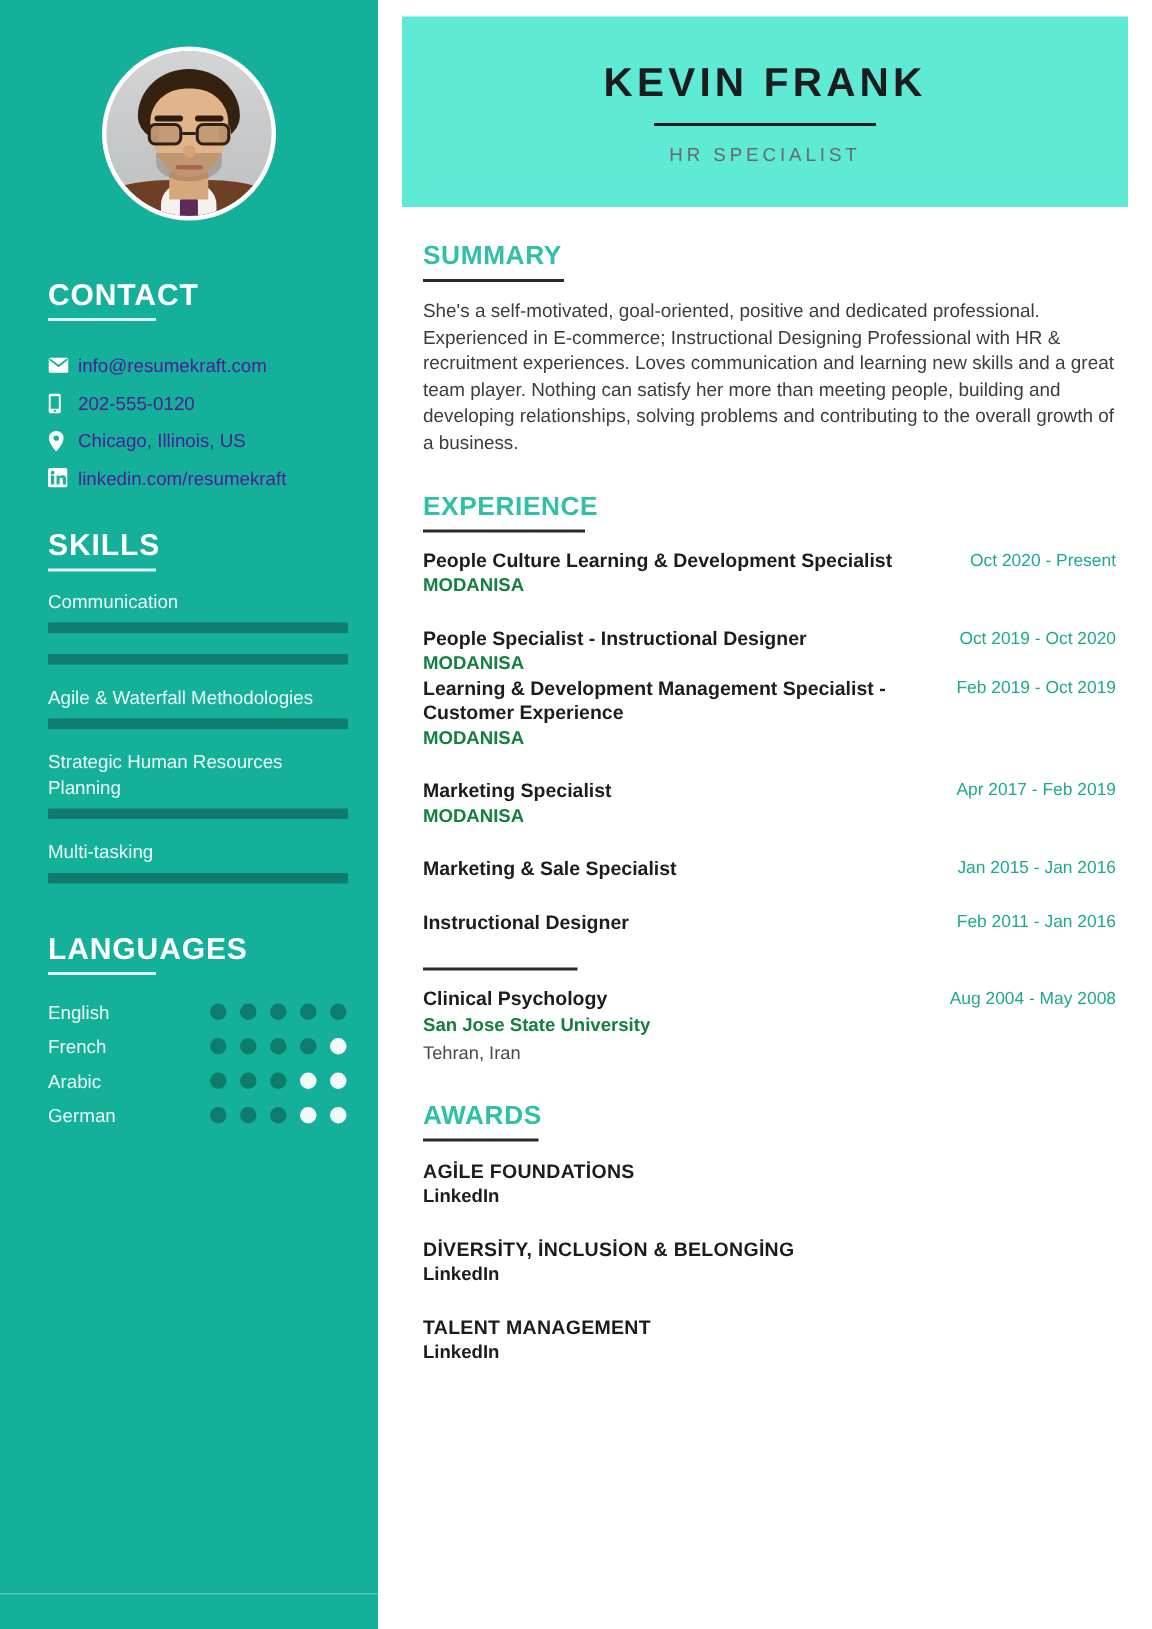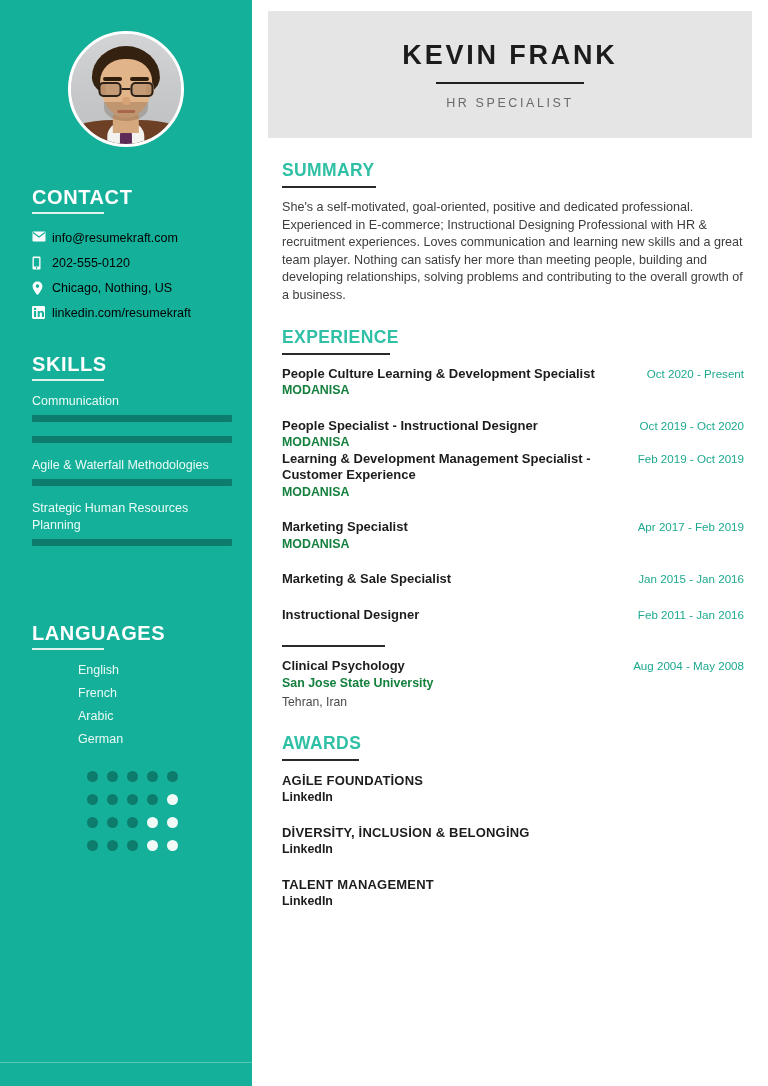--- a/index.html
+++ b/index.html
@@ -213,23 +213,23 @@
   }
 
   .contact-list {
     position: absolute;
     left: 32px;
     top: 231px;
     width: 210px;
   }
   .contact-row {
     display: flex;
-    align-items: flex-start;
+    align-items: center;
     height: 25px;
-    color: #000000;
+    color: #4c1d95;
     font-size: 12.5px;
   }
   .contact-ico {
     width: 20px;
     flex: 0 0 20px;
     display: flex;
     align-items: center;
     justify-content: flex-start;
     color: #ffffff;
   }
@@ -259,21 +259,20 @@
   .lang-list {
     position: absolute;
     left: 32px;
     top: 663px;
     width: 200px;
   }
   .lang-row {
     display: flex;
     align-items: center;
     height: 23px;
-    flex-direction: column;
   }
   .lang-name {
     color: #eafaf6;
     font-size: 12.5px;
     width: 108px;
     flex: 0 0 108px;
   }
   .lang-dots { display: flex; gap: 9px; }
   .dot {
     width: 11px;
@@ -291,21 +290,21 @@
     width: 516px;
     height: 1086px;
     background: #ffffff;
   }
   .name-block {
     position: absolute;
     left: 16px;
     top: 11px;
     width: 484px;
     height: 127px;
-    background: #e5e5e5;
+    background: #5eead4;
     display: flex;
     flex-direction: column;
     align-items: center;
     justify-content: center;
   }
   .name {
     font-size: 27px;
     font-weight: bold;
     letter-spacing: 2.8px;
     color: #1c1c1c;
@@ -461,21 +460,21 @@
         <span class="contact-text">202-555-0120</span>
       </div>
 
       <div class="contact-row">
         <span class="contact-ico">
           <svg width="11" height="14" viewBox="0 0 11 14" fill="none">
             <path d="M5.5 0.4C2.7 0.4 0.6 2.5 0.6 5.2c0 3.4 4.2 8.1 4.4 8.3.3.3.7.3 1 0 .2-.2 4.4-4.9 4.4-8.3 0-2.7-2.1-4.8-4.9-4.8z" fill="#ffffff"></path>
             <circle cx="5.5" cy="5.1" r="1.8" fill="#14B09A"></circle>
           </svg>
         </span>
-        <span class="contact-text">Chicago, Nothing, US</span>
+        <span class="contact-text">Chicago, Illinois, US</span>
       </div>
 
       <div class="contact-row">
         <span class="contact-ico">
           <svg width="13" height="13" viewBox="0 0 13 13" fill="none">
             <rect x="0" y="0" width="13" height="13" rx="1.4" fill="#ffffff"></rect>
             <rect x="2" y="5" width="2.1" height="6" fill="#14B09A"></rect>
             <circle cx="3.05" cy="3.1" r="1.25" fill="#14B09A"></circle>
             <path d="M5.7 11V5h2v0.9c0.4-0.7 1.1-1.05 2-1.05 1.5 0 2.3 0.95 2.3 2.7V11H9.9V7.85c0-0.85-0.3-1.35-1.05-1.35-0.7 0-1.15 0.47-1.15 1.35V11z" fill="#14B09A"></path>
           </svg>
@@ -496,20 +495,24 @@
         <div class="skill-bar"></div>
       </div>
       <div class="skill-item">
         <div class="skill-label">Agile &amp; Waterfall Methodologies</div>
         <div class="skill-bar"></div>
       </div>
       <div class="skill-item">
         <div class="skill-label">Strategic Human Resources Planning</div>
         <div class="skill-bar"></div>
       </div>
+      <div class="skill-item">
+        <div class="skill-label">Multi-tasking</div>
+        <div class="skill-bar"></div>
+      </div>
     </div>
 
     <div class="side-section-title" style="top:622px;">LANGUAGES</div>
     <div class="side-rule" style="top:648px;"></div>
 
     <div class="lang-list">
       <div class="lang-row">
         <span class="lang-name">English</span>
         <span class="lang-dots">
           <i class="dot"></i>

